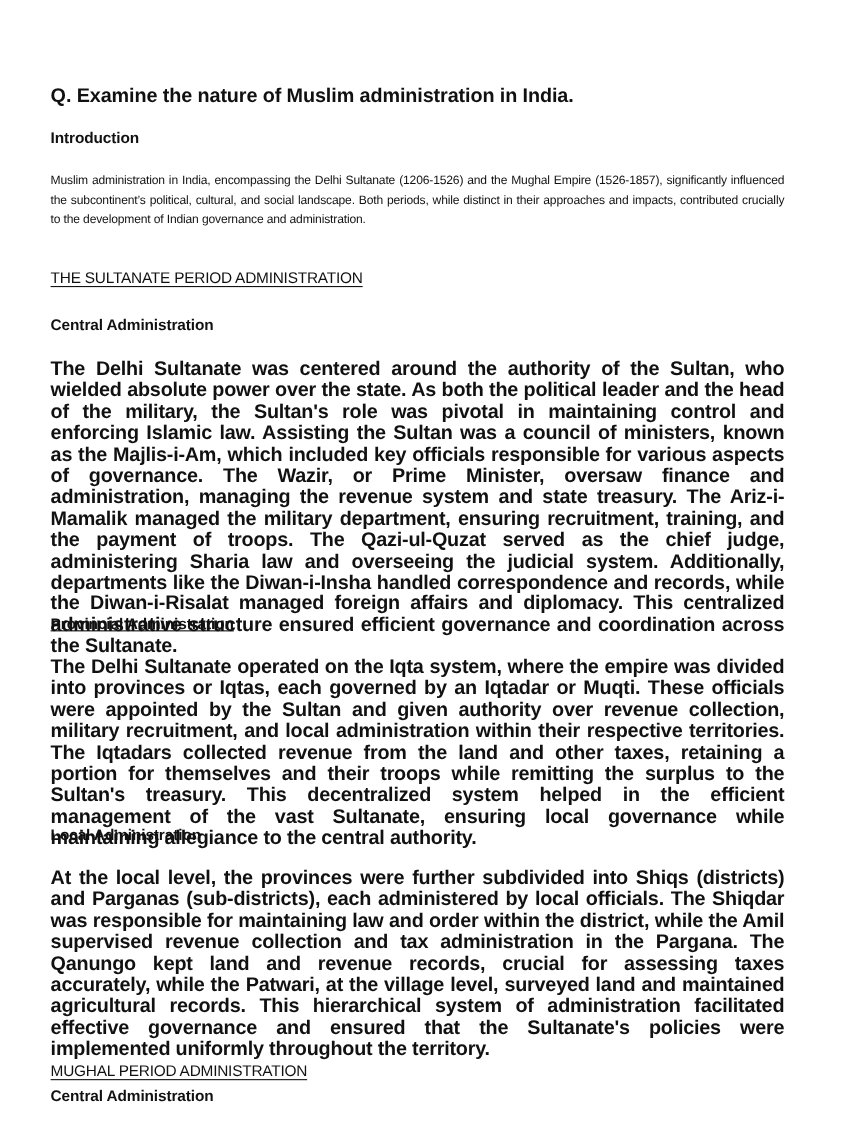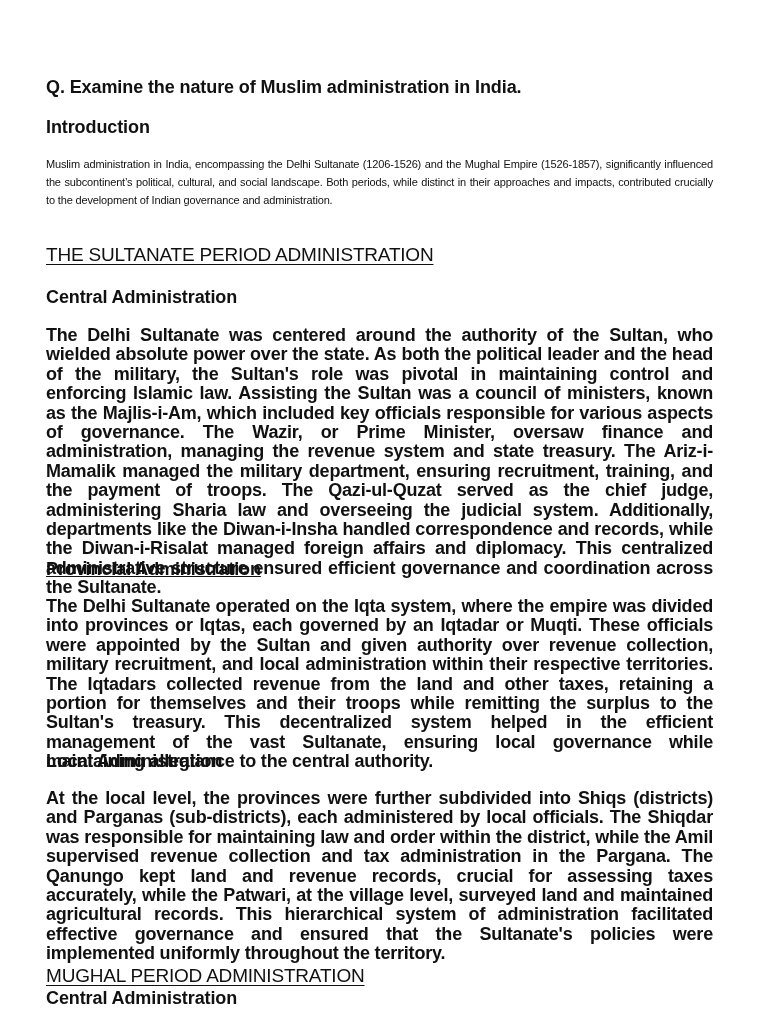--- a/index.html
+++ b/index.html
@@ -7,25 +7,25 @@
     .page {
       position: absolute; left: 46px; top: 0; width: 667px;
       font-family: "Liberation Sans", sans-serif; color: #111;
     }
     .q-title {
       position: absolute; top: 77px; left: 0; margin: 0;
       font-size: 18px; font-weight: bold; letter-spacing: -0.1px;
     }
     .h-sub {
       position: absolute; left: 0; margin: 0;
-      font-size: 18px; font-weight: bold; letter-spacing: -0.1px;
+      font-size: 14px; font-weight: bold; letter-spacing: -0.1px;
     }
     .h-major {
       position: absolute; left: 0; margin: 0;
-      font-size: 19px; font-weight: normal; text-decoration: underline;
+      font-size: 14px; font-weight: normal; text-decoration: underline;
       text-underline-offset: 3px; letter-spacing: -0.2px;
     }
     .intro-p {
       position: absolute; left: 0; width: 667px; margin: 0;
       font-size: 11px; line-height: 18px; text-align: justify;
       letter-spacing: -0.15px;
     }
     .body-p {
       position: absolute; left: 0; width: 667px; margin: 0;
       font-size: 18px; line-height: 19.4px; text-align: justify;

